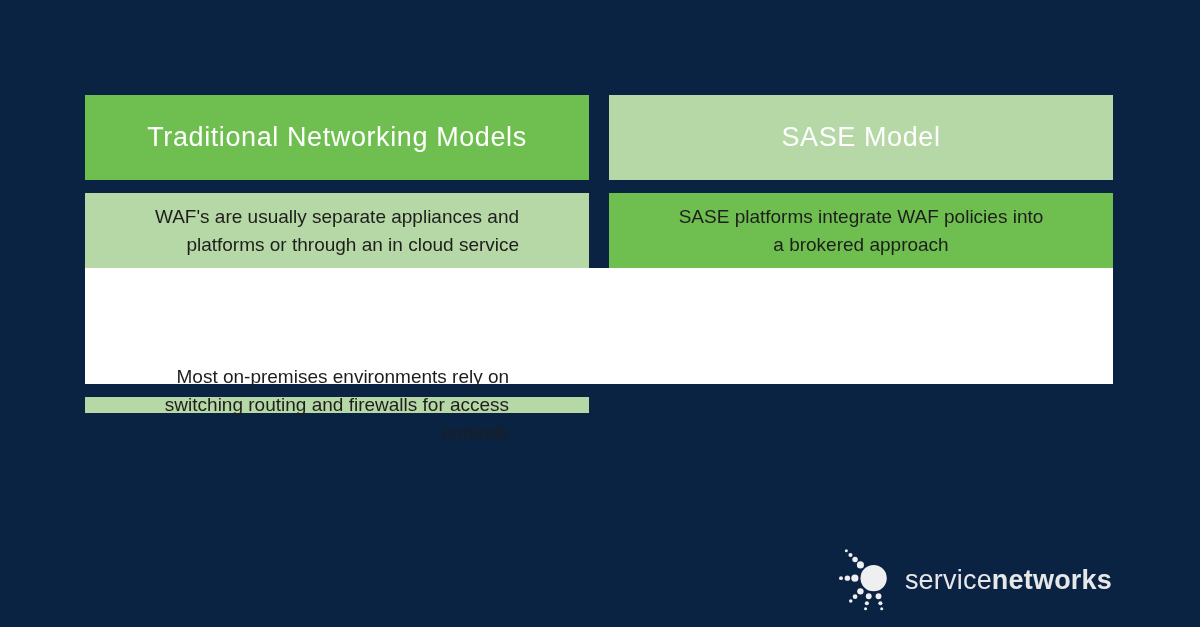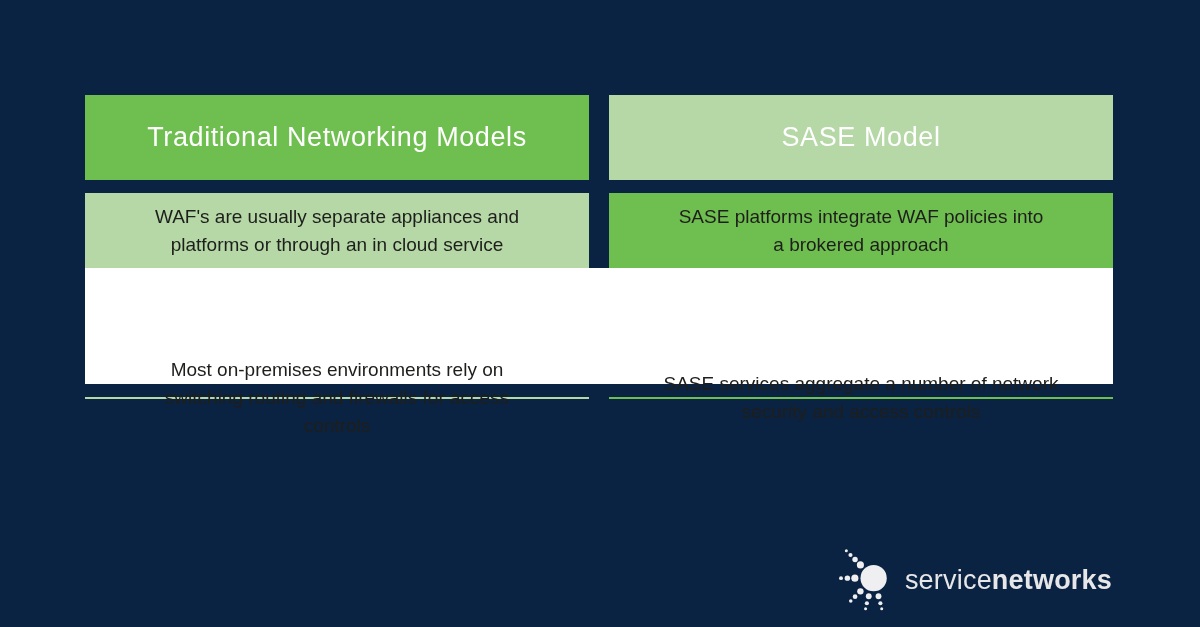--- a/index.html
+++ b/index.html
@@ -17,37 +17,37 @@
     display: grid;
     grid-template-columns: 1fr 1fr;
     column-gap: 20px;
     grid-template-rows: 85px 88px 6px 110px 6px 115px;
   }
   .cell {
     display: flex;
     align-items: center;
     justify-content: center;
     text-align: center;
-    padding: 1px 34px;
+    padding: 8px 34px;
     box-sizing: border-box;
   }
   .header-cell {
     font-size: 27px;
     color: #ffffff;
     letter-spacing: 0.6px;
   }
   .body-cell {
     font-size: 19px;
     color: #1e1e1c;
     line-height: 1.47;
     white-space: pre-line;
     margin-top: 13px;
   }
   .bg-green { background: #6fbf50; }
-  .bg-light { background: #b5d8a6; }
+  .bg-light { background: #b5d8a6; text-align: right; }
   .row-divider {
     grid-column: 1 / -1;
     background: #ffffff;
   }
   .logo {
     position: absolute;
     right: 88px; top: 547px;
     display: flex;
     align-items: center;
     gap: 7px;
@@ -79,22 +79,20 @@
   <div class="row-divider"></div>
 
 
 
   <div class="row-divider"></div>
 
   <div class="cell body-cell bg-light">Most on-premises environments rely on
 switching routing and firewalls for access
 controls</div>
 
-  <div class="cell body-cell bg-green">SASE services aggregate a number of network
-security and access controls</div>
 
 </div>
 
 <div class="logo">
   <svg class="logo-mark" viewBox="0 0 64 68" xmlns="http://www.w3.org/2000/svg" aria-hidden="true">
     <g fill="#efeef0">
 
       <circle cx="38" cy="32" r="14"></circle>
 
       <circle cx="23.9" cy="17.9" r="3.8"></circle>

